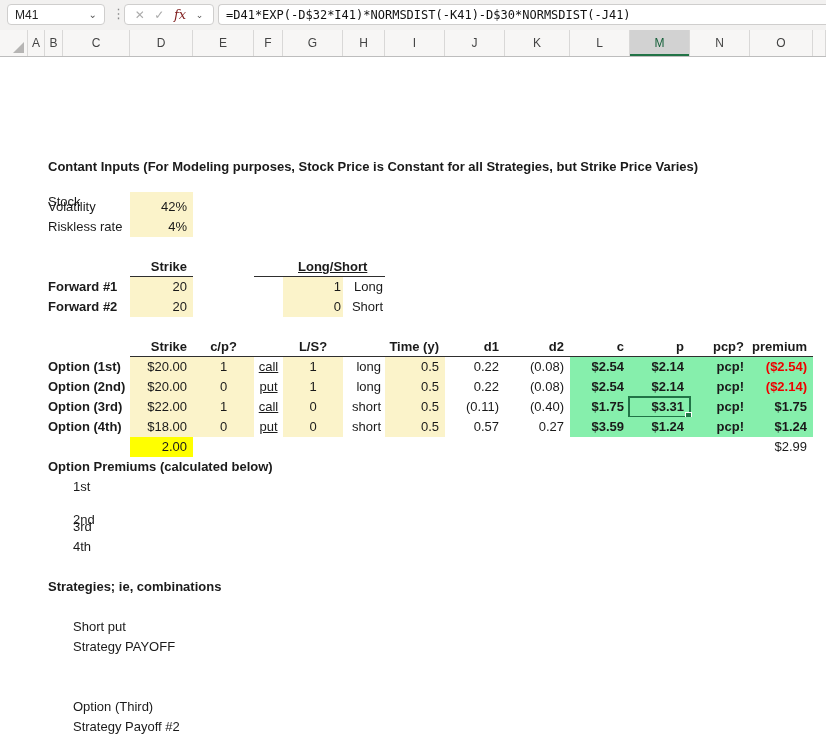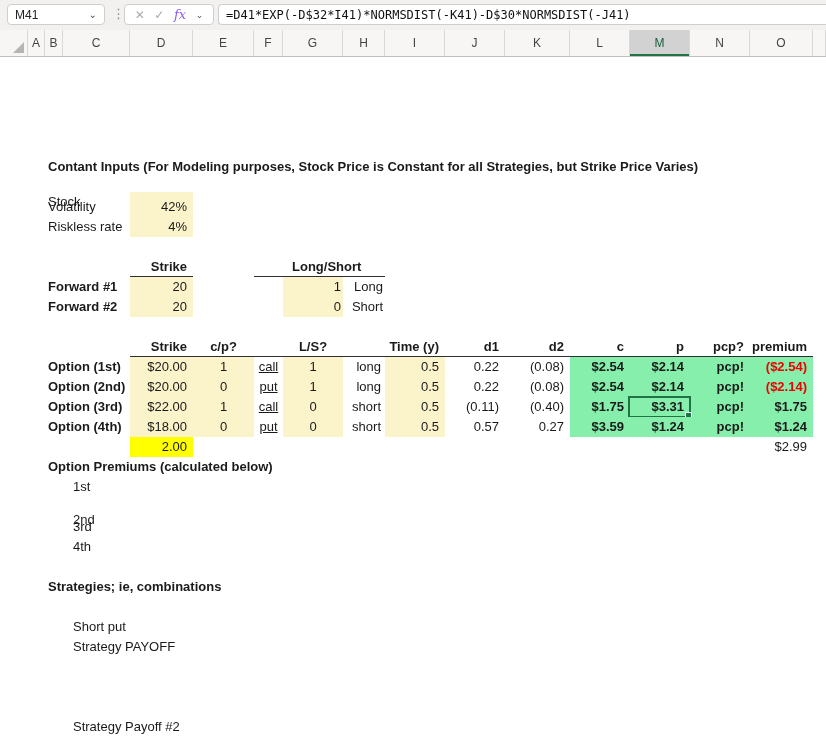--- a/index.html
+++ b/index.html
@@ -4,21 +4,21 @@
 <style>
   html,body{margin:0;padding:0;}
   body{width:826px;height:744px;overflow:hidden;background:#fff;font-family:"Liberation Sans",sans-serif;position:relative;}
   
   .topbar{position:absolute;top:0;left:0;width:826px;height:30px;background:#F2F1F0;border-bottom:1px solid #E3E2E1;}
   .namebox{position:absolute;left:7px;top:4px;width:98px;height:21px;background:#fff;border:1px solid #CFCECD;border-radius:4px;display:flex;align-items:center;padding:0 7px;font-size:12px;color:#222;box-sizing:border-box;}
   .namebox .chev{margin-left:auto;color:#555;font-size:10px;}
   .vdots{position:absolute;left:112px;top:6px;color:#8a8a8a;font-size:13px;}
   .fxgroup{position:absolute;left:124px;top:4px;width:90px;height:21px;background:#fff;border:1px solid #CFCECD;border-radius:4px;display:flex;align-items:center;justify-content:space-evenly;box-sizing:border-box;}
   .fxgroup .dim{color:#ABABAB;font-size:12px;}
-  .fxgroup .fx{font-family:"DejaVu Serif",serif;font-style:italic;font-size:13px;color:#8b5cf6;}
+  .fxgroup .fx{font-family:"DejaVu Serif",serif;font-style:italic;font-size:13px;color:#7f1d1d;}
   .fxgroup .chev{color:#555;font-size:9px;}
   .fxfield{position:absolute;left:218px;top:4px;width:608px;height:21px;background:#fff;border:1px solid #CFCECD;border-right:none;border-radius:4px 0 0 4px;display:flex;align-items:center;padding:0 7px;box-sizing:border-box;font-family:"DejaVu Sans Mono",monospace;font-size:12px;color:#111;white-space:pre;overflow:hidden;}
   
   .colhdr{position:absolute;top:30px;left:0;width:826px;height:27px;background:#F7F6F5;border-bottom:1px solid #BDBDBD;box-sizing:border-box;}
   .colcell{position:absolute;top:0;height:26px;line-height:26px;text-align:center;font-size:12px;color:#444;border-right:1px solid #D9D8D7;box-sizing:border-box;}
   .colsel{background:#D2D2D2;box-shadow:inset 0 -2px 0 #217346;color:#17613B;}
   .corner{position:absolute;left:0;top:0;width:28px;height:26px;border-right:1px solid #D9D8D7;box-sizing:border-box;}
   .corner:after{content:"";position:absolute;right:3px;bottom:3px;border-left:11px solid transparent;border-bottom:11px solid #B6B5B4;}
   
   .rowhdr{position:absolute;top:57px;left:0;width:28px;height:687px;background:#F7F6F5;border-right:1px solid #CFCECD;box-sizing:border-box;}
@@ -30,21 +30,21 @@
   .cell{position:absolute;top:0;height:20px;line-height:20px;font-size:13px;color:#1a1a1a;white-space:nowrap;box-sizing:border-box;}
   .b{font-weight:bold;}
   .r{text-align:right;padding-right:6px;}
   .c{text-align:center;}
   .labB{left:17px;width:770px;padding-left:3px;}
   .labC{left:35px;width:500px;padding-left:10px;}
   .cD{left:102px;width:63px;} .cE{left:165px;width:61px;} .cF{left:226px;width:29px;text-decoration:underline;}
   .cG{left:255px;width:60px;} .cH{left:315px;width:42px;} .cI{left:357px;width:60px;}
   .cJ{left:417px;width:60px;} .cK{left:477px;width:65px;} .cL{left:542px;width:60px;}
   .cM{left:602px;width:60px;} .cN{left:662px;width:60px;} .cO{left:722px;width:63px;}
-  .cGH{left:260px;width:102px;padding-left:4px;}
+  .cGH{left:266px;width:102px;padding-left:4px;text-decoration:underline;}
   .yl{background:#FBF3CA;} .yb{background:#FFFF00;} .gf{background:#86efac;} .red{color:#EE0000;}
   .ul{position:absolute;bottom:0;height:1px;background:#2e2e2e;}
   .selbox{position:absolute;left:600px;top:-1px;width:63px;height:22px;border:2px solid #217346;box-sizing:border-box;pointer-events:none;}
   .handle{position:absolute;right:-3px;bottom:-3px;width:5px;height:5px;background:#217346;border:1px solid #fff;}
 </style>
 </head>
 <body>
 
 <div class="topbar">
   <div class="namebox">
@@ -264,17 +264,20 @@
   <div class="row" style="top:520px">
     <div class="cell labB b">Strategies; ie, combinations</div>
   </div>
   <div class="row" style="top:560px">
     <div class="cell labC">Short put</div>
   </div>
   <div class="row" style="top:580px">
     <div class="cell labC">Strategy PAYOFF</div>
   </div>
 
+  <div class="row" style="top:640px">
+    <div class="cell labC">Option (Third)</div>
+  </div>
   <div class="row" style="top:660px">
     <div class="cell labC">Strategy Payoff #2</div>
   </div>
 
 </div>
 
 </body></html>

